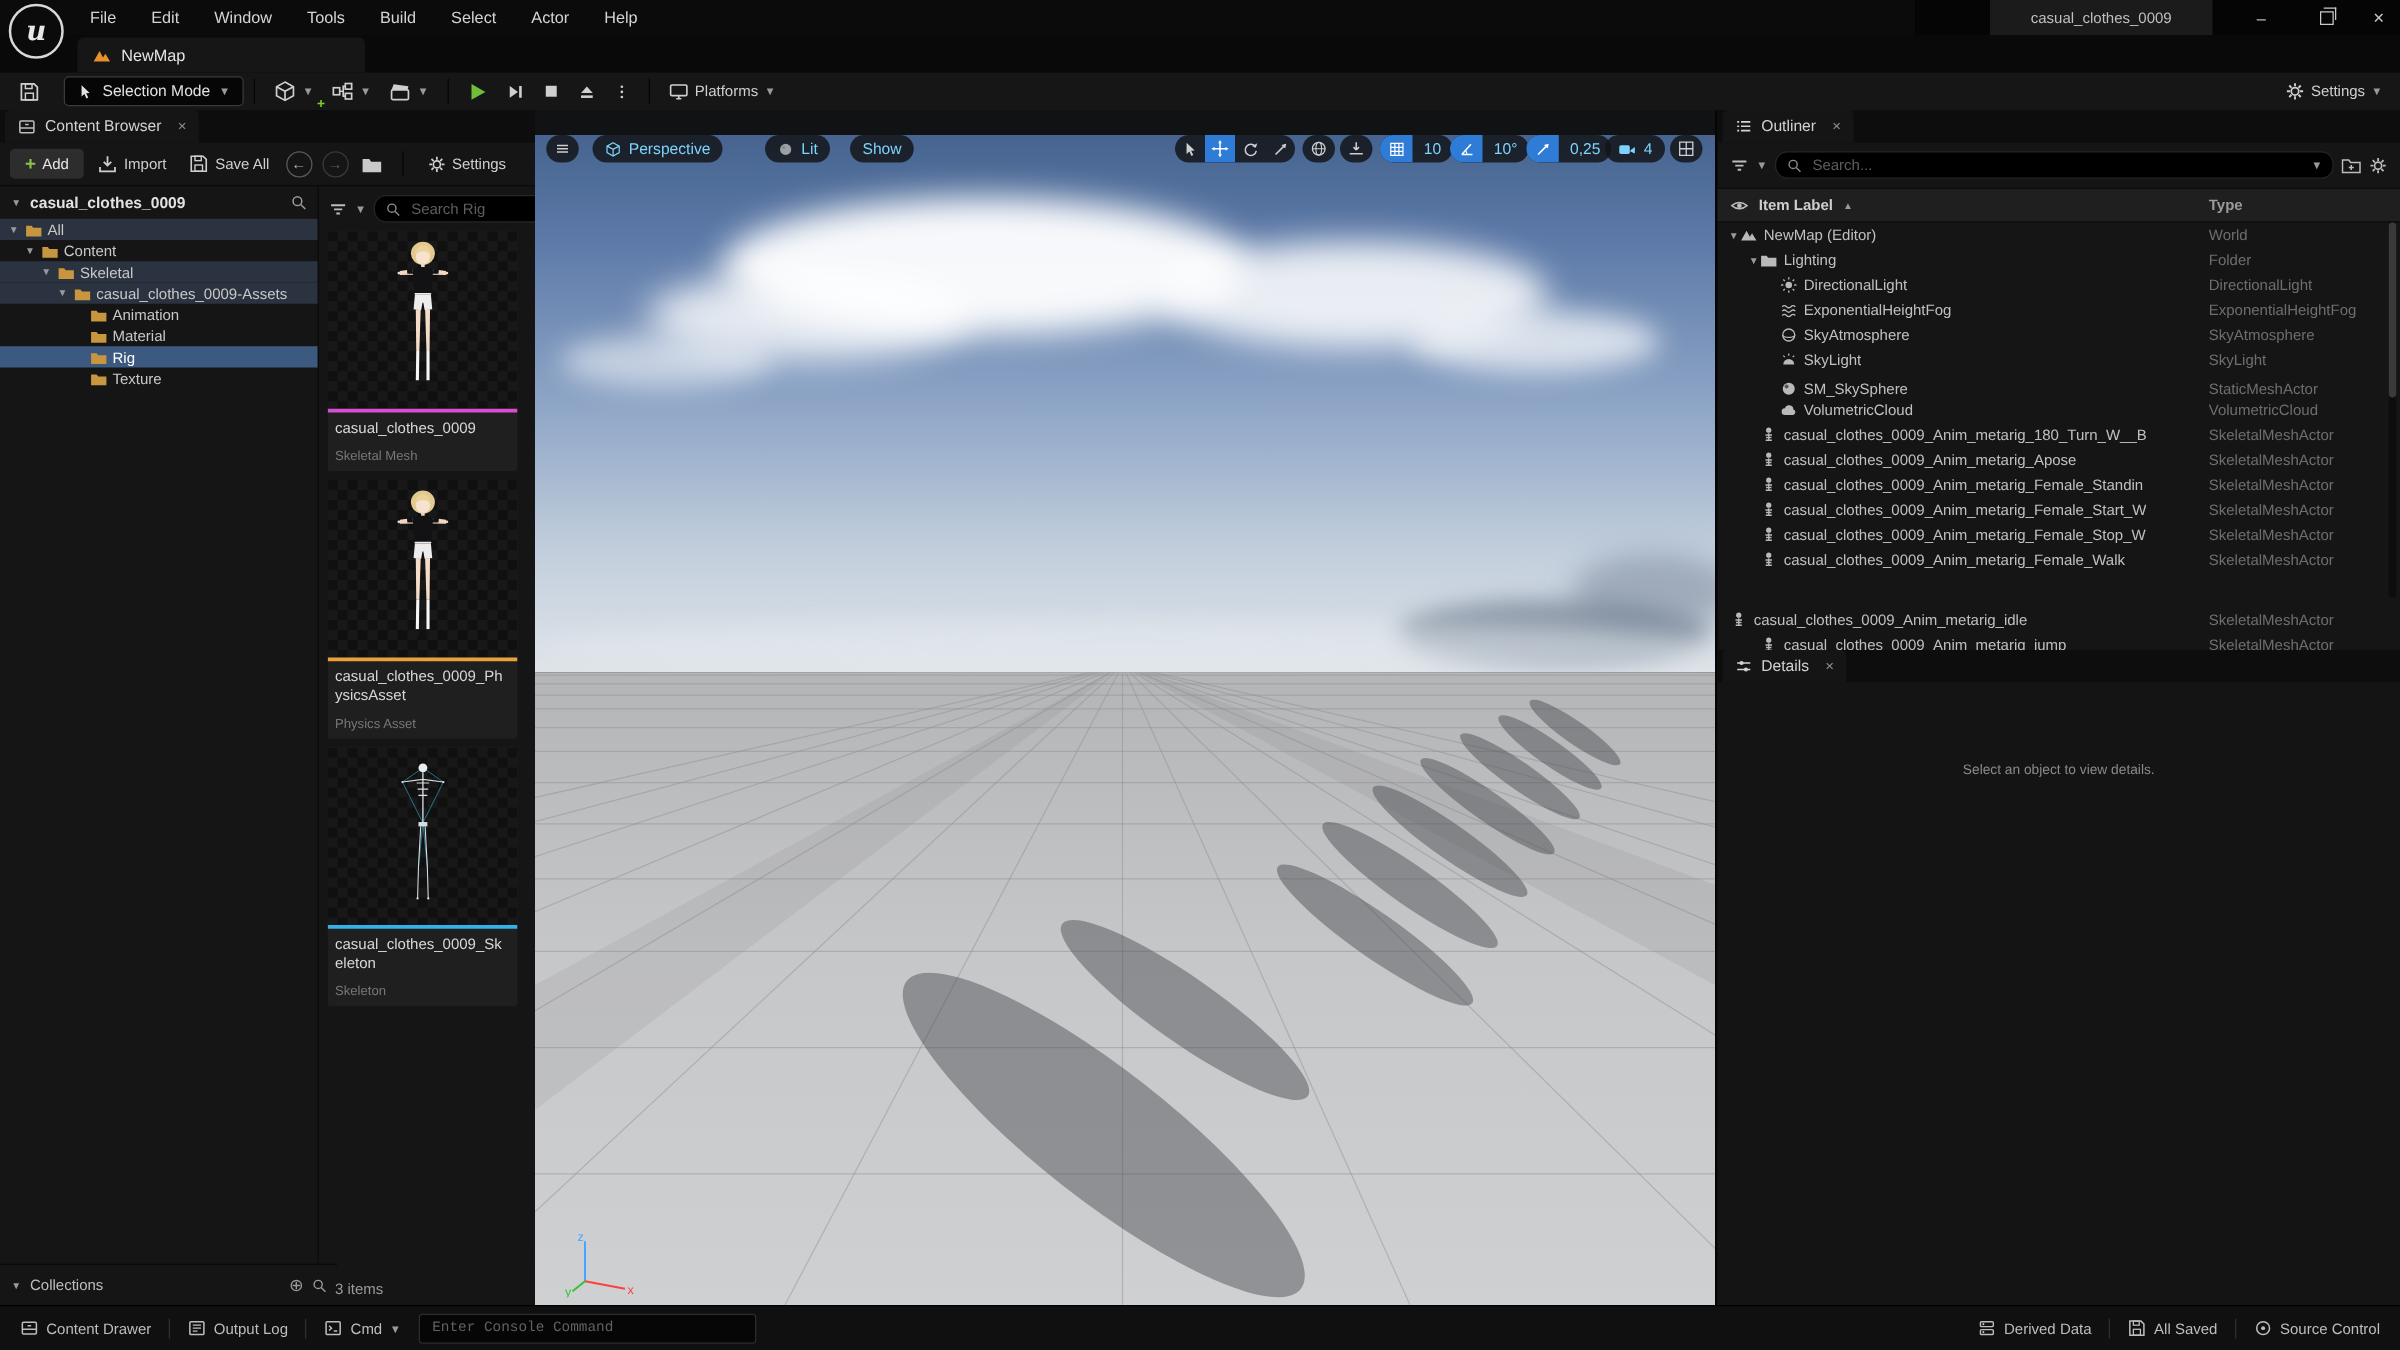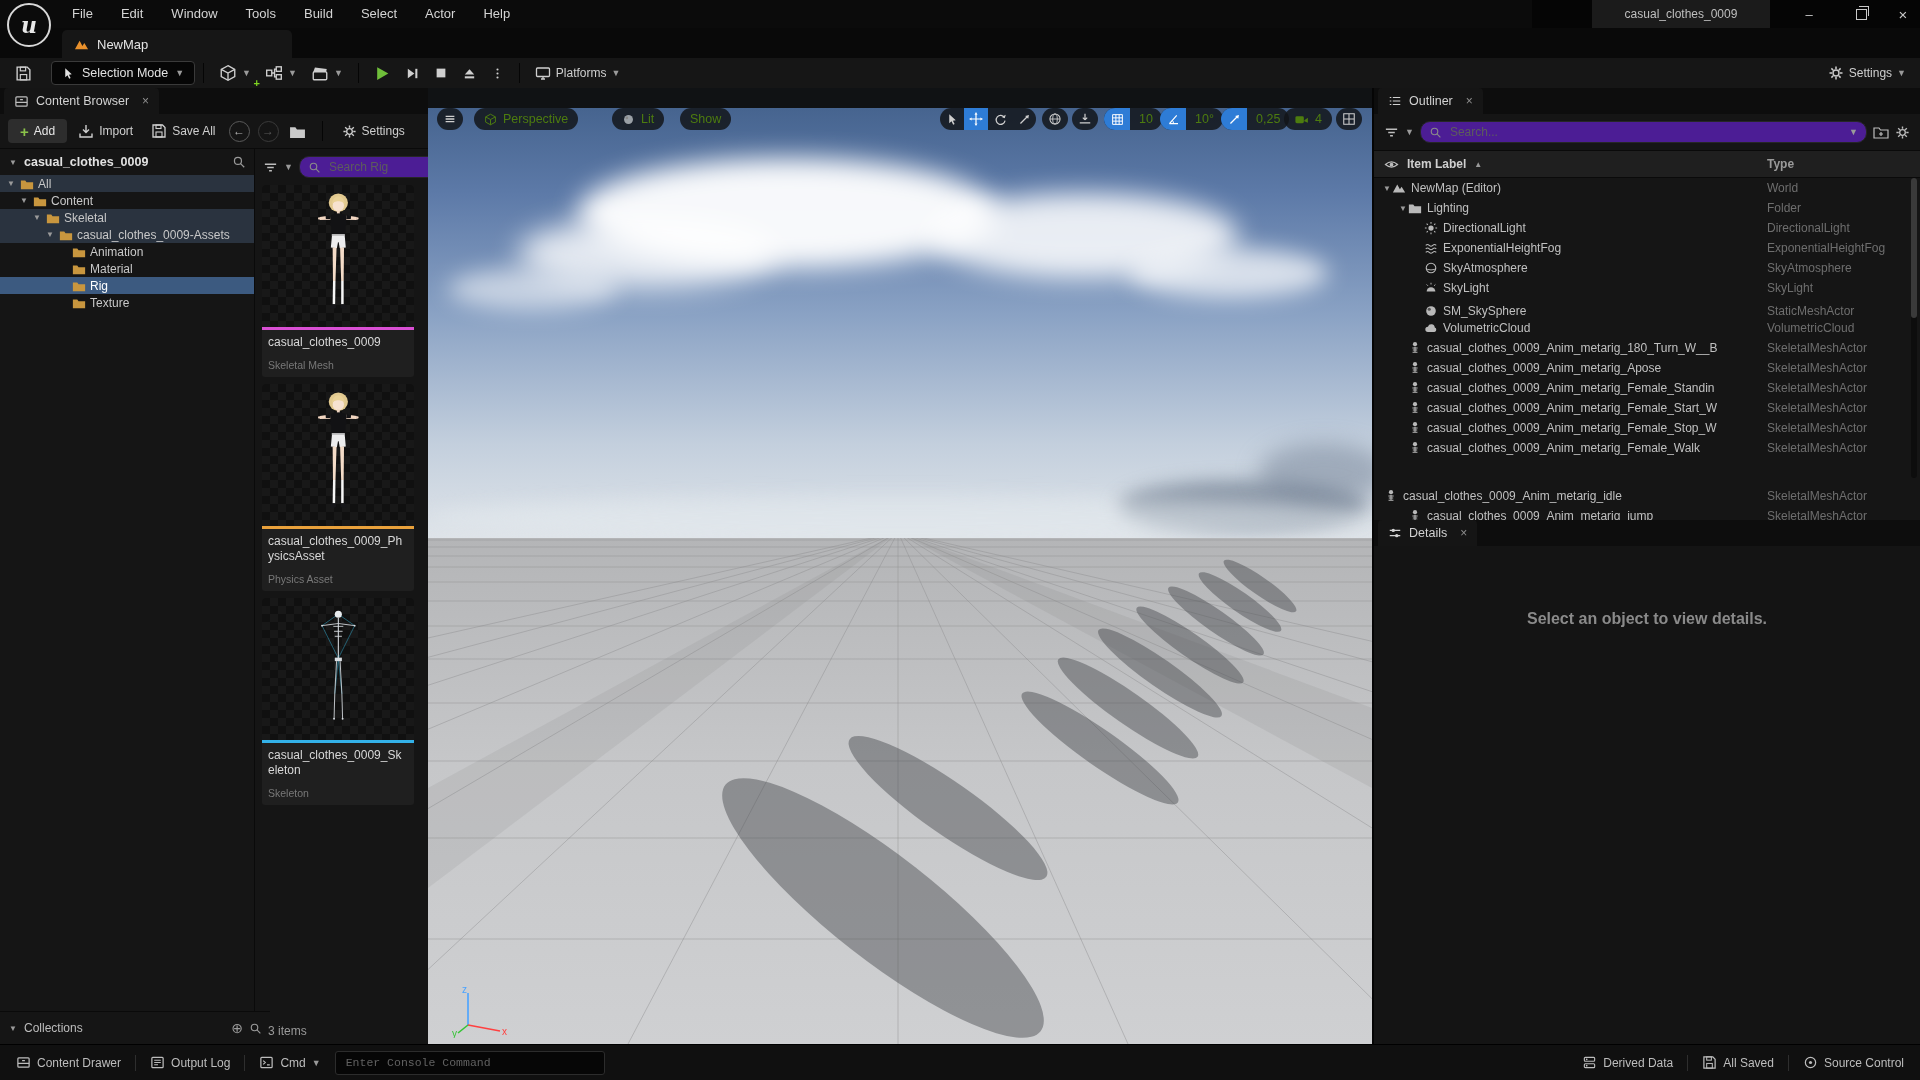--- a/index.html
+++ b/index.html
@@ -55,21 +55,21 @@
   .src-header{height:26px;display:flex;align-items:center;padding:0 8px;gap:6px;color:#e2e2e2;font-weight:bold;font-size:12.5px;}
   .src-header .sp{flex:1;}
   .trow{height:17px;display:flex;align-items:center;gap:4px;font-size:12px;color:#c8c8c8;cursor:default;}
   .trow.hl{background:#2a333f;}
   .trow.sel{background:#3c5a80;color:#fff;}
   .caret{width:10px;font-size:8px;color:#9a9a9a;text-align:center;flex:none;}
   .foldic{color:#c8963e;}
   .collections{position:absolute;left:0;bottom:-32px;width:254px;height:32px;border-top:1px solid #0a0a0a;
                display:flex;align-items:center;gap:6px;padding:0 8px;color:#bdbdbd;background:#151515;}
   .filter-row{height:36px;display:flex;align-items:center;gap:6px;padding:0 8px;}
-  .srch{background:#4c1d95;border:1px solid #262626;border-radius:10px;height:20px;display:flex;align-items:center;
+  .srch{background:#000000;border:1px solid #262626;border-radius:10px;height:20px;display:flex;align-items:center;
         gap:6px;padding:0 8px;flex:1;}
   .srch input{background:transparent;border:none;outline:none;color:#bdbdbd;font-size:12px;width:100%;
               font-family:"Liberation Sans",sans-serif;}
   .srch input::placeholder{color:#5d5d5d;}
   .tiles{position:absolute;top:36px;left:7px;right:5px;bottom:0;overflow:hidden;}
   .tile{width:152px;margin-bottom:7px;border-radius:3px;overflow:hidden;background:#1f1f1f;}
   .thumb{height:142px;background:conic-gradient(#181818 0 25%,#101010 0 50%,#181818 0 75%,#101010 0) 0 0/16px 16px;
          display:flex;align-items:center;justify-content:center;}
   .thumb svg{height:128px;}
   .cbar{height:3px;}
@@ -77,21 +77,21 @@
   .tname{color:#d8d8d8;font-size:12px;line-height:15px;word-break:break-all;max-height:30px;overflow:hidden;}
   .ttype{color:#787878;font-size:10.5px;margin-top:9px;}
   .items-count{position:absolute;left:268px;bottom:6px;color:#9a9a9a;}
   
   .vp{left:428px;top:88px;width:944px;height:956px;background:#101214;overflow:hidden;}
   .vp-sky{left:0;top:20px;width:944px;height:430px;
           background:linear-gradient(#46648f 0%,#5d7aa8 20%,#8aa2c4 48%,#c3cfdd 78%,#dfe4e9 100%);}
   .cloud{border-radius:50%;position:absolute;}
   .vp-ground{left:0;top:450px;width:944px;height:506px;background:linear-gradient(#b4b5b7,#c6c7c9 45%,#cfd0d2);}
   .vpill{position:absolute;height:22px;background:rgba(18,20,24,.84);border-radius:11px;display:flex;
-         align-items:center;gap:6px;padding:0 10px;color:#4d7c0f;font-size:12.5px;}
+         align-items:center;gap:6px;padding:0 10px;color:#7dd3fc;font-size:12.5px;}
   .vcirc{position:absolute;width:26px;height:22px;background:rgba(18,20,24,.84);border-radius:11px;
          display:flex;align-items:center;justify-content:center;color:#cfcfcf;}
   .seg{width:24px;height:22px;display:flex;align-items:center;justify-content:center;color:#cfcfcf;}
   .seg.on{background:#2e7cd6;color:#fff;}
   .snap-pill{padding:0;overflow:hidden;}
   .snap-pill .icseg{width:26px;height:22px;background:#2e7cd6;display:flex;align-items:center;justify-content:center;color:#fff;}
   .snap-pill .val{padding:0 9px;}
   .gizmo{left:24px;top:895px;}
   
   .outl{left:1374px;top:88px;width:546px;height:432px;}
@@ -104,21 +104,21 @@
   .orow .olabel{white-space:nowrap;overflow:hidden;margin-left:5px;max-width:330px;}
   .orow .otype{position:absolute;left:393px;color:#6e6e6e;}
   .oic{color:#b9b9b9;}
   .ofooter{height:24px;background:#1b1b1b;border-top:1px solid #0a0a0a;display:flex;align-items:center;
            padding:0 10px;color:#9a9a9a;}
   .oscroll{position:absolute;right:3px;top:90px;width:6px;height:300px;background:#0d0d0d;border-radius:3px;}
   .oscroll .thumbbar{width:6px;height:140px;background:#3a3a3a;border-radius:3px;}
   
   .det{left:1374px;top:520px;width:546px;height:524px;}
   .det-body{position:absolute;top:26px;left:0;right:0;bottom:0;background:#141414;}
-  .det-empty{margin-top:64px;text-align:center;color:#8a8a8a;font-size:16px;font-weight:bold;}
+  .det-empty{margin-top:64px;text-align:center;color:#8a8a8a;font-size:11px;}
   
   .statusbar{left:0;top:1044px;width:1920px;height:36px;background:#101010;border-top:1px solid #000;
              display:flex;align-items:center;padding:0 8px;gap:6px;box-sizing:border-box;}
   .sb-item{display:flex;align-items:center;gap:6px;color:#bdbdbd;padding:0 8px;height:24px;}
   .sb-sep{width:1px;height:16px;background:#2e2e2e;}
   .console{background:#060606;border:1px solid #2c2c2c;border-radius:3px;height:22px;width:252px;
            display:flex;align-items:center;padding:0 8px;}
   .console input{background:transparent;border:none;outline:none;width:100%;color:#9a9a9a;
                  font-family:"Liberation Mono",monospace;font-size:11.5px;}
   .console input::placeholder{color:#616161;}

